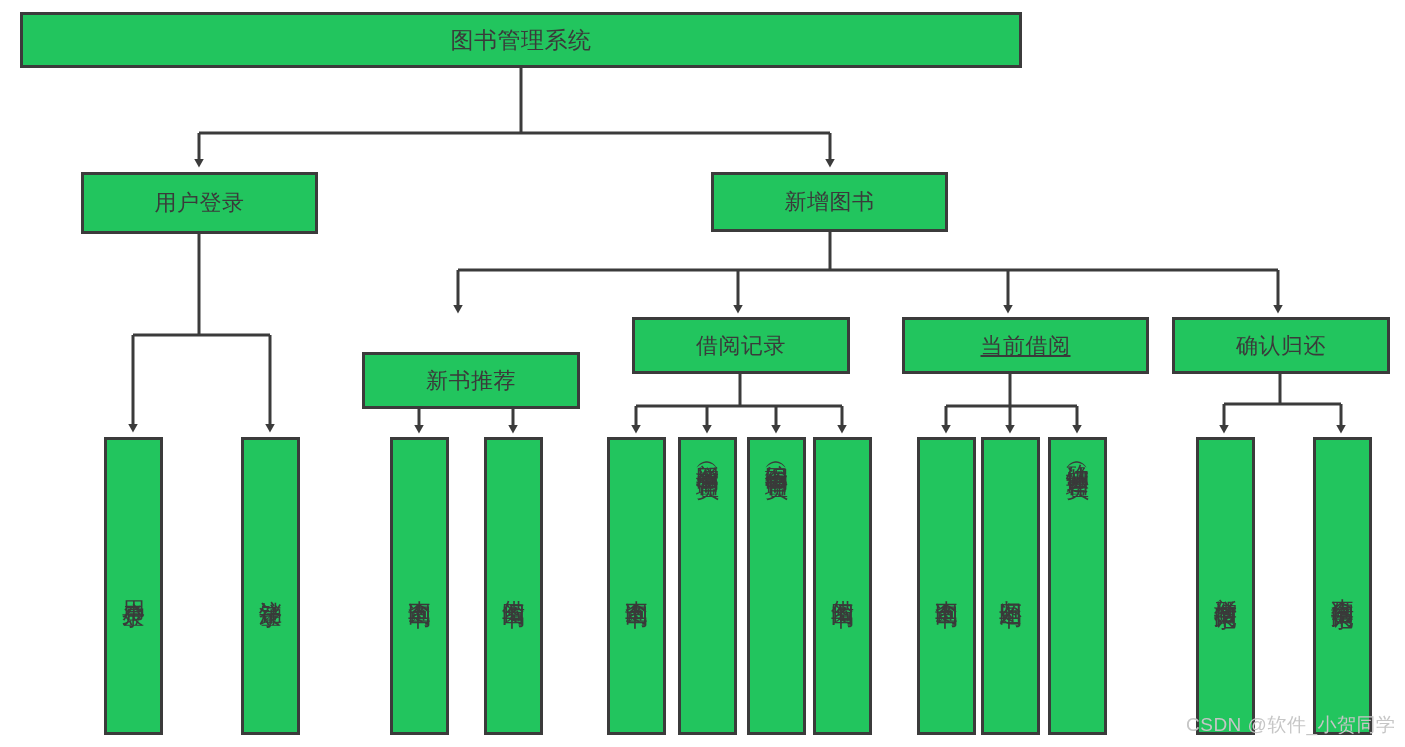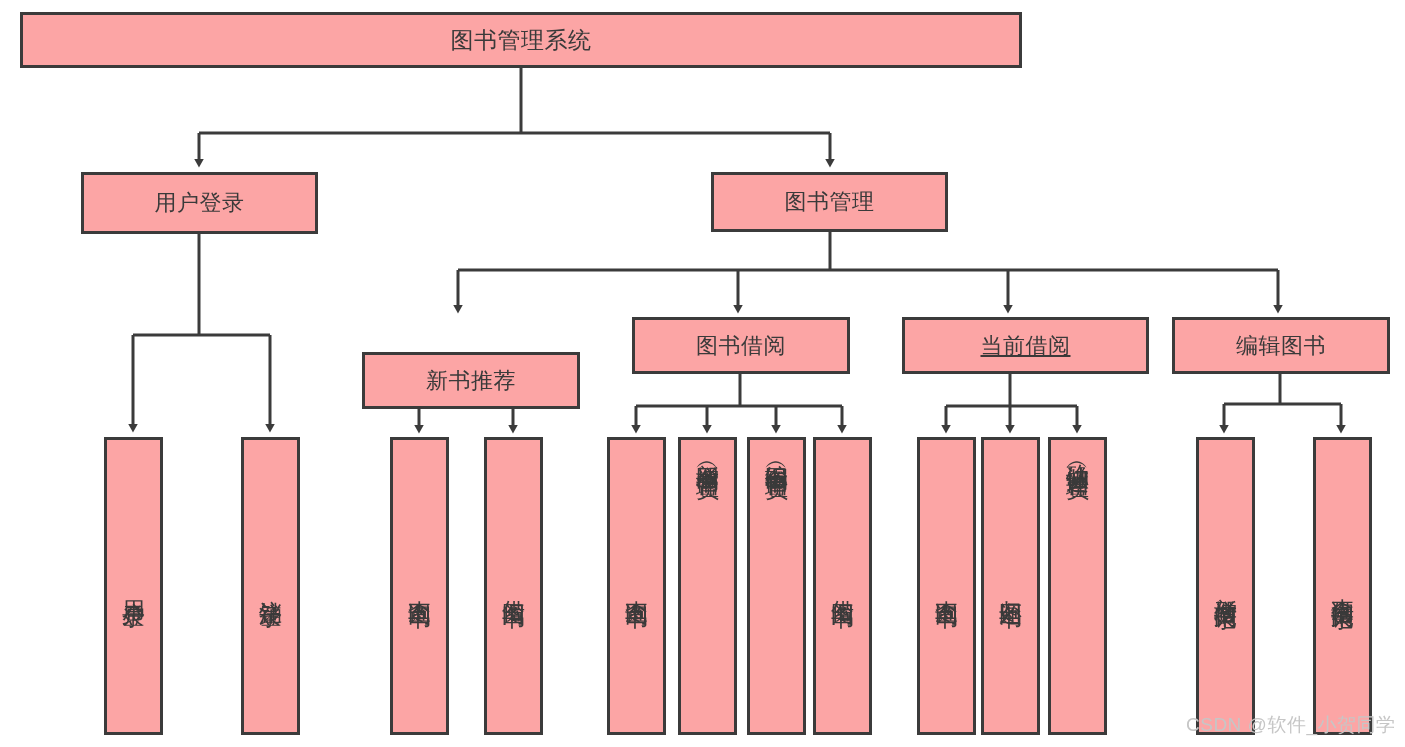--- a/index.html
+++ b/index.html
@@ -19,21 +19,21 @@
     position: absolute;
     left: 0;
     top: 0;
     width: 1405px;
     height: 747px;
   }
   .node {
     position: absolute;
     box-sizing: border-box;
     border: 3px solid #3b3b3b;
-    background: #fca5a5;
+    background: #22c55e;
     display: flex;
     align-items: center;
     justify-content: center;
     color: #3a3a3a;
   }
   .node-label {
     display: block;
     text-align: center;
     line-height: 1.16;
     letter-spacing: 0.5px;
@@ -142,34 +142,34 @@
   </svg>
 
   <div class="node horiz root" style="left:20px; top:12px; width:1002px; height:56px;">
     <span class="node-label">图书管理系统</span>
   </div>
 
   <div class="node horiz" style="left:81px; top:172px; width:237px; height:62px;">
     <span class="node-label">用户登录</span>
   </div>
   <div class="node horiz" style="left:711px; top:172px; width:237px; height:60px;">
-    <span class="node-label">图书管理</span>
+    <span class="node-label">新增图书</span>
   </div>
 
   <div class="node horiz" style="left:362px; top:317px; width:218px; height:57px;margin-top:35px;">
     <span class="node-label">新书推荐</span>
   </div>
   <div class="node horiz" style="left:632px; top:317px; width:218px; height:57px;">
-    <span class="node-label">图书借阅</span>
+    <span class="node-label">借阅记录</span>
   </div>
   <div class="node horiz" style="left:902px; top:317px; width:247px; height:57px;text-decoration:underline;">
     <span class="node-label">当前借阅</span>
   </div>
   <div class="node horiz" style="left:1172px; top:317px; width:218px; height:57px;">
-    <span class="node-label">编辑图书</span>
+    <span class="node-label">确认归还</span>
   </div>
 
   <div class="node vert centered" style="left:104px; top:437px; width:59px; height:298px;">
     <span class="node-label">用户登录</span>
   </div>
   <div class="node vert centered" style="left:241px; top:437px; width:59px; height:298px;">
     <span class="node-label">注销登录</span>
   </div>
 
   <div class="node vert centered" style="left:390px; top:437px; width:59px; height:298px;">

